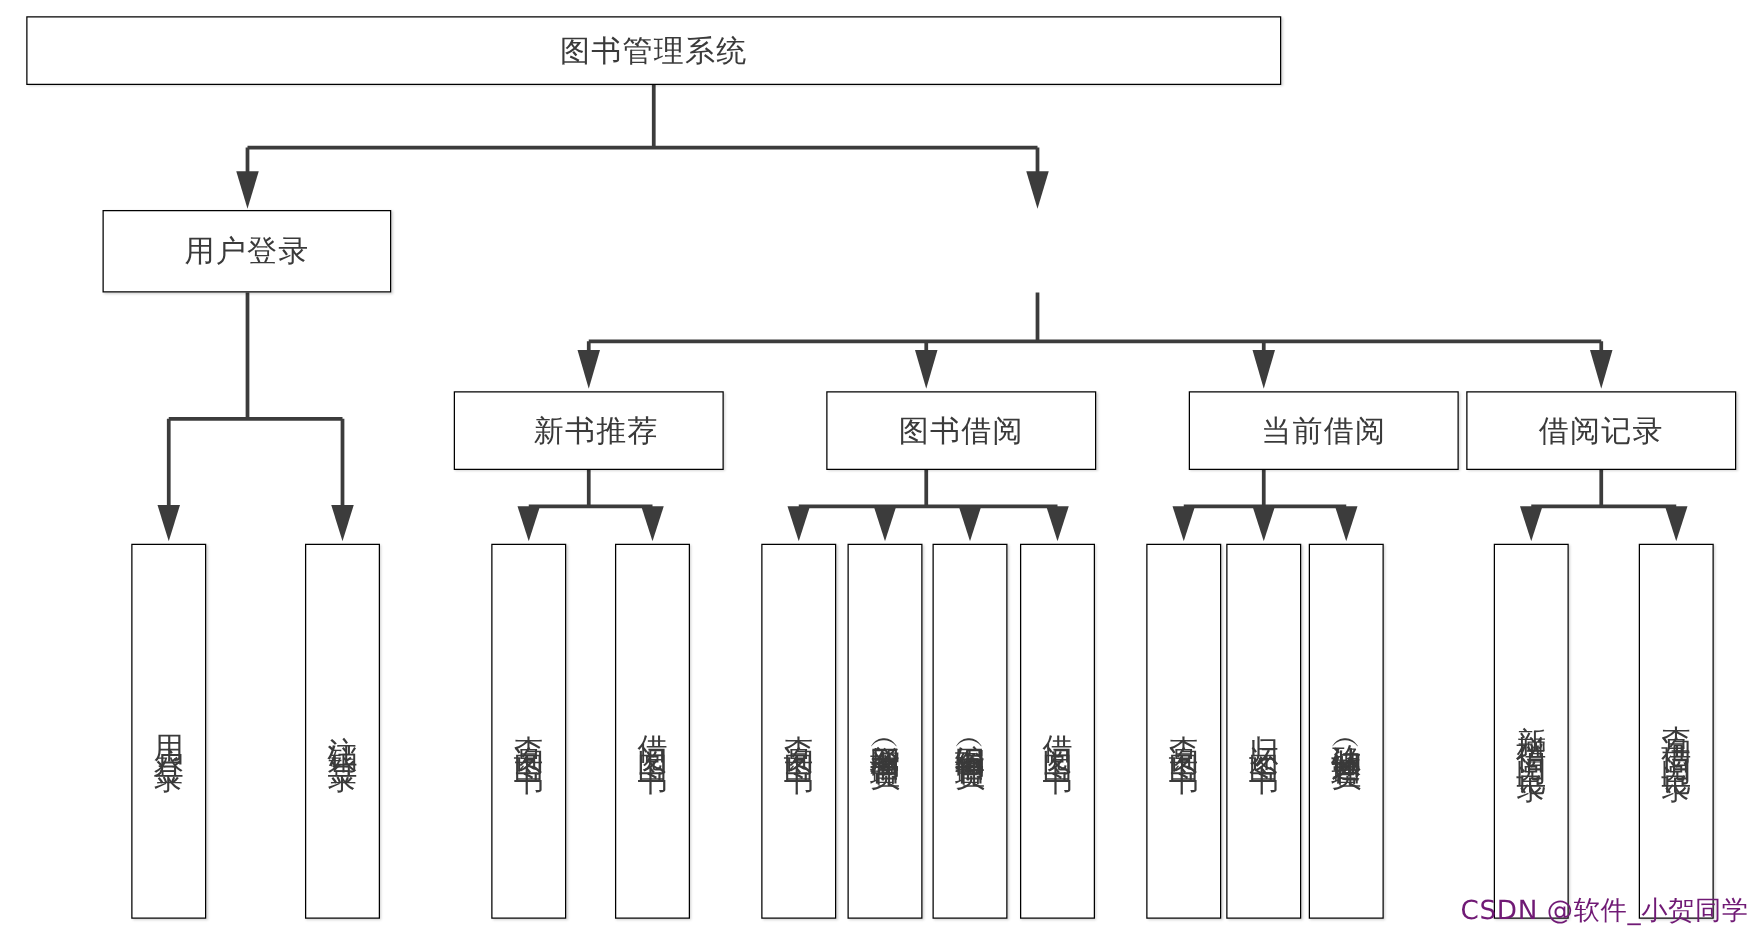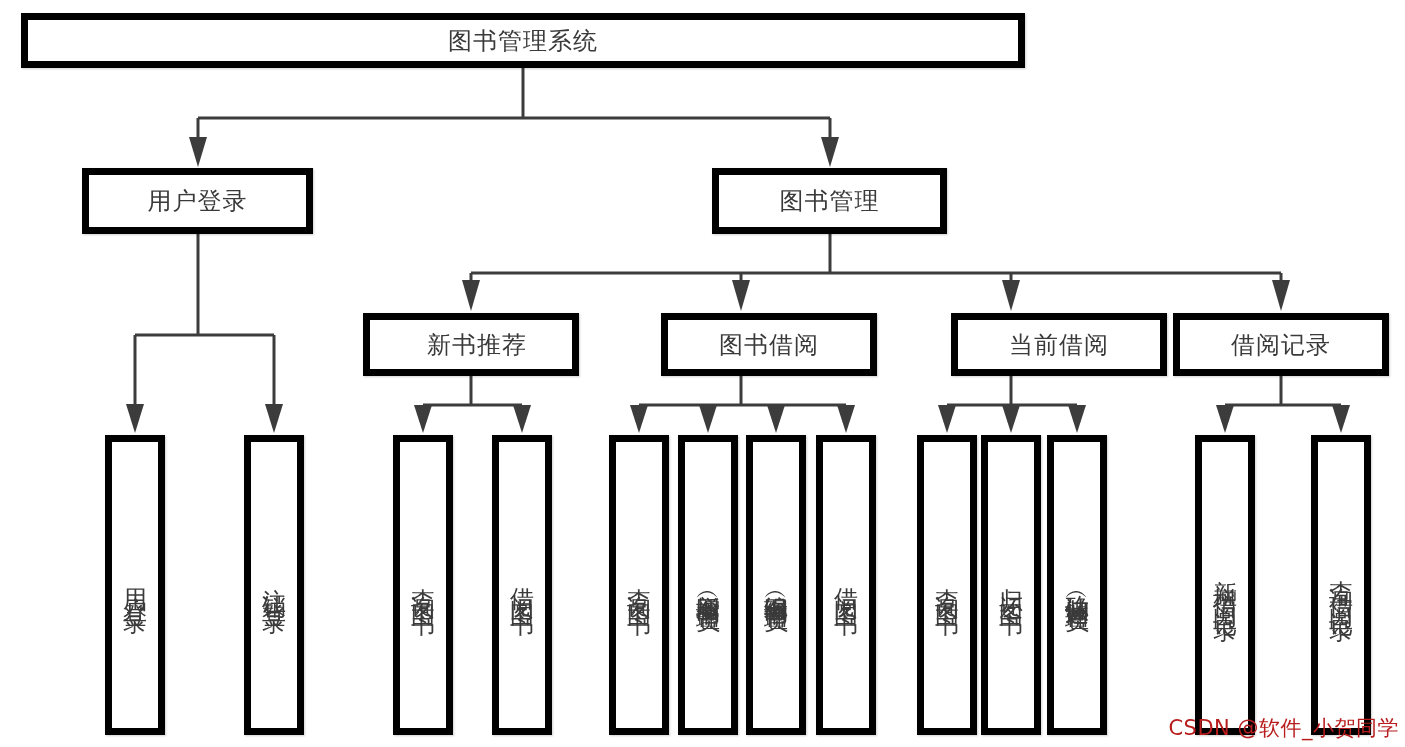--- a/index.html
+++ b/index.html
@@ -3,35 +3,35 @@
 <meta charset="utf-8">
 <style>
   html,body{margin:0;padding:0;background:#ffffff;}
   #stage{
     position:relative;width:1405px;height:747px;background:#ffffff;overflow:hidden;
     font-family:"DejaVu Sans","Liberation Sans",sans-serif;
   }
   #wires{position:absolute;left:0;top:0;width:1405px;height:747px;}
   .node{
     position:absolute;box-sizing:border-box;background:#ffffff;
-    border:7px solid #000000;display:flex;align-items:center;justify-content:center;
+    border:1px solid #000000;display:flex;align-items:center;justify-content:center;
     color:#3a3a3a;font-size:24px;box-shadow:1px 1px 2px rgba(0,0,0,0.18);
   }
   .hbox span{white-space:nowrap;letter-spacing:1px;}
   .root{left:21px;top:13px;width:1004px;height:55px;}
   .lvl1{top:168px;height:66px;}
   .lvl2{top:313px;height:63px;width:216px;}
   .vbox{top:435px;height:300px;width:60px;}
   .vbox span{
     writing-mode:vertical-rl;text-orientation:mixed;
     letter-spacing:8px;line-height:1;white-space:nowrap;
   }
   .vbox.long span{letter-spacing:2px;}
   #watermark{
-    position:absolute;right:6px;bottom:5px;color:#b91c1c;font-size:21px;
+    position:absolute;right:6px;bottom:5px;color:#701a75;font-size:21px;
     letter-spacing:0.5px;white-space:nowrap;z-index:5;
   }
   .wire{stroke:#3c3c3c;stroke-width:3;fill:none;}
   .arrow{fill:#3c3c3c;stroke:none;}
 </style>
 </head>
 <body>
 
 <div id="stage">
 
@@ -86,23 +86,20 @@
     <polygon class="arrow" points="1332,405 1350,405 1341,433"></polygon>
   </svg>
 
   <div class="node hbox root">
     <span>图书管理系统</span>
   </div>
 
   <div class="node hbox lvl1" style="left:82px;width:231px;">
     <span>用户登录</span>
   </div>
-  <div class="node hbox lvl1" style="left:712px;width:235px;">
-    <span>图书管理</span>
-  </div>
 
   <div class="node hbox lvl2" style="left:363px;padding-left:12px;">
     <span>新书推荐</span>
   </div>
   <div class="node hbox lvl2" style="left:661px;">
     <span>图书借阅</span>
   </div>
   <div class="node hbox lvl2" style="left:903px;margin-left:48px;">
     <span>当前借阅</span>
   </div>

